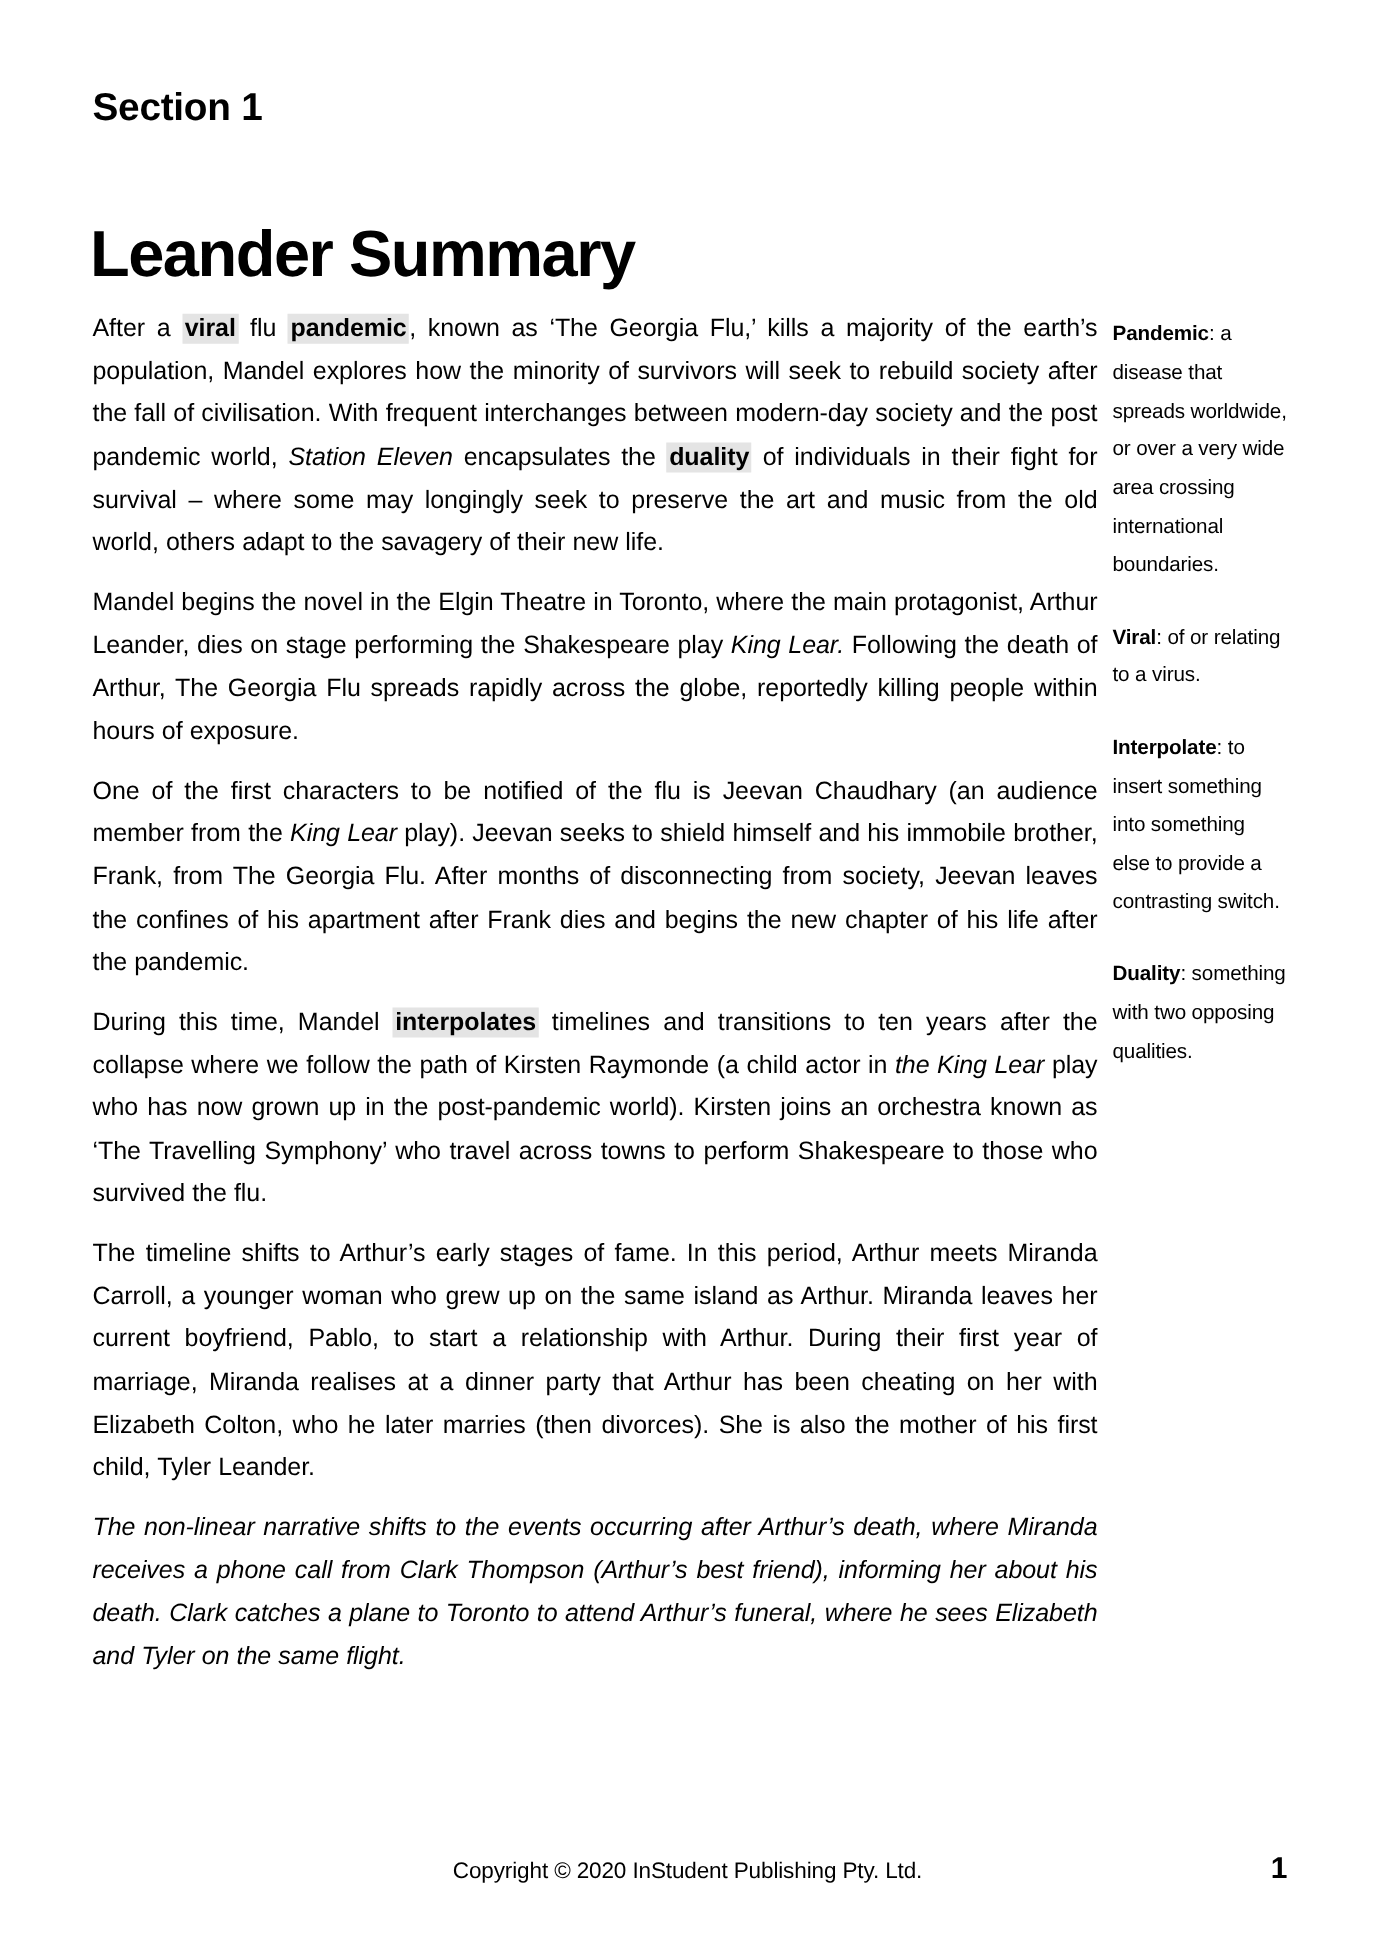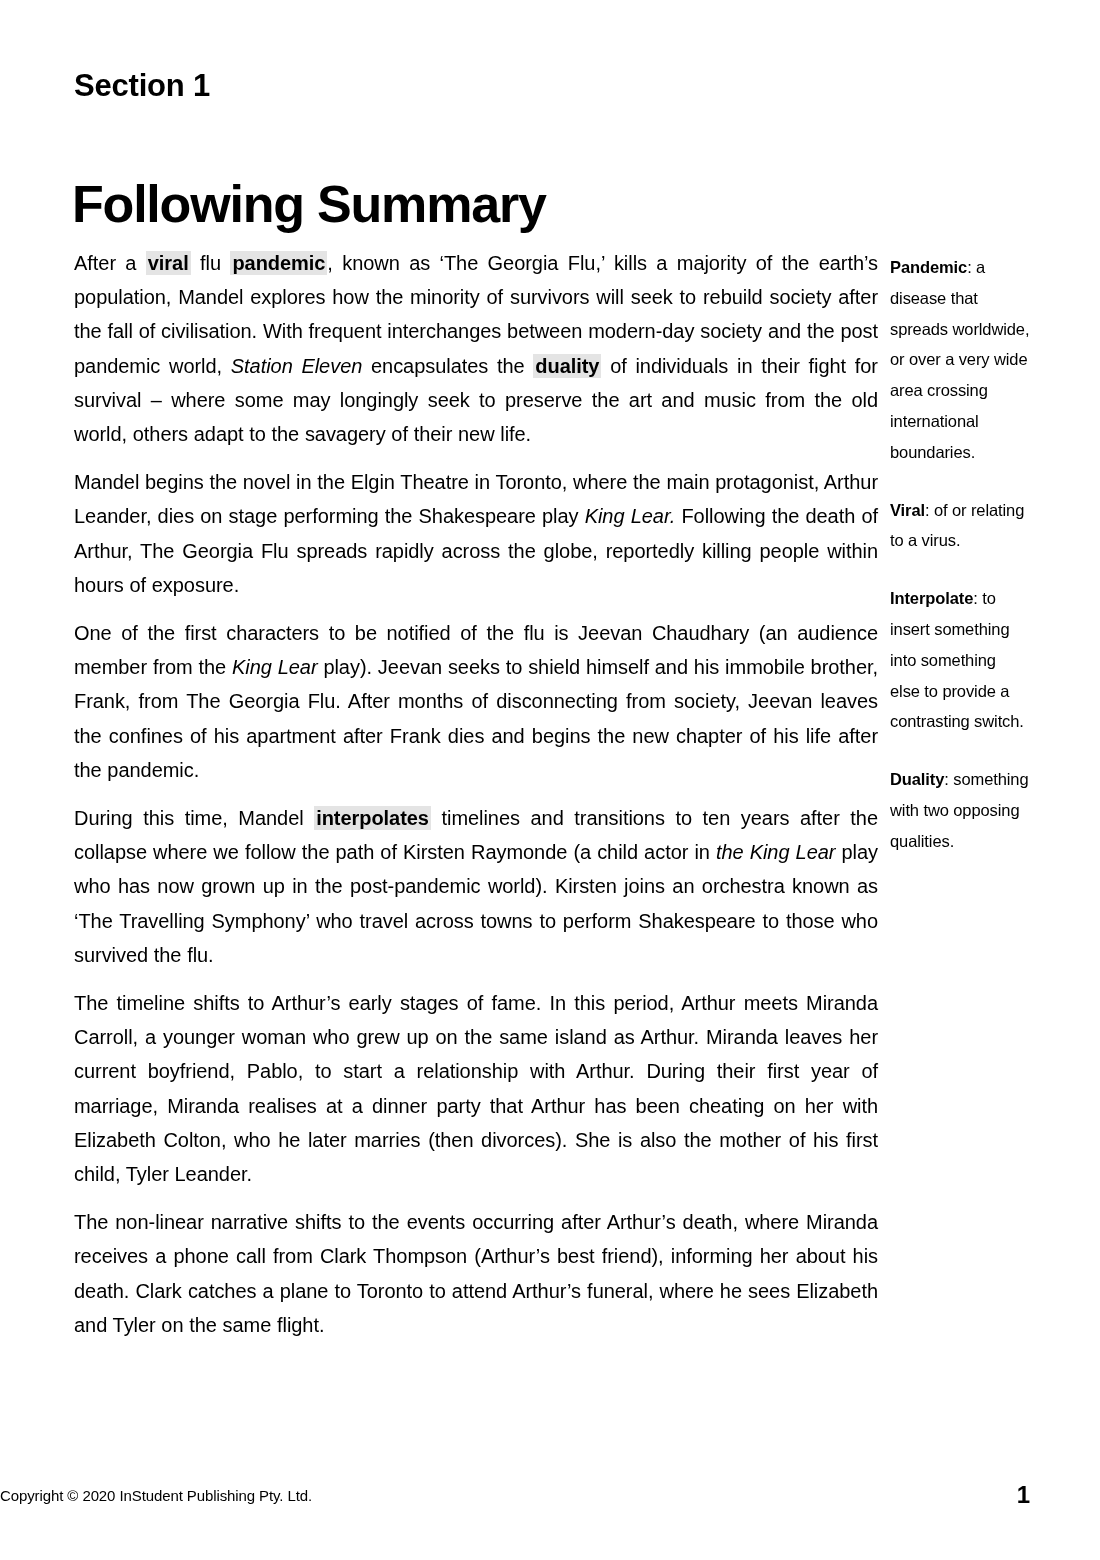--- a/index.html
+++ b/index.html
@@ -52,21 +52,21 @@
   }
   .para {
     font-size: 20px;
     line-height: 34.2px;
     text-align: justify;
     text-justify: inter-word;
     margin: 0 0 14px 0;
     letter-spacing: -0.05px;
     word-spacing: 0.2px;
   }
-  .para:last-child { margin-bottom: 0; }
+  .para:last-child { margin-bottom: 0; font-style: italic; }
   .para .hl {
     font-weight: bold;
     background: #e4e4e4;
     padding: 1px 2px;
   }
   .para i { font-style: italic; }
 
   
   .glossary {
     position: absolute;
@@ -91,42 +91,42 @@
     left: 0;
     top: 1484px;
     width: 1100px;
     height: 34px;
   }
   .footer-copy {
     position: absolute;
     left: 0;
     top: 0;
     width: 1100px;
-    text-align: left;
-    font-size: 15px;
+    text-align: center;
+    font-size: 18px;
     line-height: 24px;
     letter-spacing: -0.1px;
   }
   .footer-page {
     position: absolute;
     right: 70px;
     top: -4px;
     font-size: 24px;
     font-weight: bold;
     line-height: 30px;
   }
 </style>
 </head>
 <body>
 
 <div class="page">
 
   <div class="section-label">Section 1</div>
 
-  <h1 class="page-title">Following Summary</h1>
+  <h1 class="page-title">Leander Summary</h1>
 
   <div class="body-col" id="body-col">
       <p class="para"><span>After a </span><span class="hl">viral</span><span> flu </span><span class="hl">pandemic</span><span>, known as ‘The Georgia Flu,’ kills a majority of the earth’s population, Mandel explores how the minority of survivors will seek to rebuild society after the fall of civilisation.  With frequent interchanges between modern-day society and the post pandemic world, </span><i>Station Eleven</i><span> encapsulates the </span><span class="hl">duality</span><span> of individuals in their fight for survival – where some may longingly seek to preserve the art and music from the old world, others adapt to the savagery of their new life.</span></p>
       <p class="para"><span>Mandel begins the novel in the Elgin Theatre in Toronto, where the main protagonist, Arthur Leander, dies on stage performing the Shakespeare play </span><i>King Lear.</i><span>  Following the death of Arthur, The Georgia Flu spreads rapidly across the globe, reportedly killing people within hours of exposure.</span></p>
       <p class="para"><span>One of the first characters to be notified of the flu is Jeevan Chaudhary (an audience member from the </span><i>King Lear</i><span> play).  Jeevan seeks to shield himself and his immobile brother, Frank, from The Georgia Flu.  After months of disconnecting from society, Jeevan leaves the confines of his apartment after Frank dies and begins the new chapter of his life after the pandemic.</span></p>
       <p class="para"><span>During this time, Mandel </span><span class="hl">interpolates</span><span> timelines and transitions to ten years after the collapse where we follow the path of Kirsten Raymonde (a child actor in </span><i>the King Lear</i><span> play who has now grown up in the post-pandemic world).  Kirsten joins an orchestra known as ‘The Travelling Symphony’ who travel across towns to perform Shakespeare to those who survived the flu.</span></p>
       <p class="para"><span>The timeline shifts to Arthur’s early stages of fame.  In this period, Arthur meets Miranda Carroll, a younger woman who grew up on the same island as Arthur.  Miranda leaves her current boyfriend, Pablo, to start a relationship with Arthur.  During their first year of marriage, Miranda realises at a dinner party that Arthur has been cheating on her with Elizabeth Colton, who he later marries (then divorces).  She is also the mother of his first child, Tyler Leander.</span></p>
       <p class="para"><span>The non-linear narrative shifts to the events occurring after Arthur’s death, where Miranda receives a phone call from Clark Thompson (Arthur’s best friend), informing her about his death.  Clark catches a plane to Toronto to attend Arthur’s funeral, where he sees Elizabeth and Tyler on the same flight.</span></p>
     </div>
 

